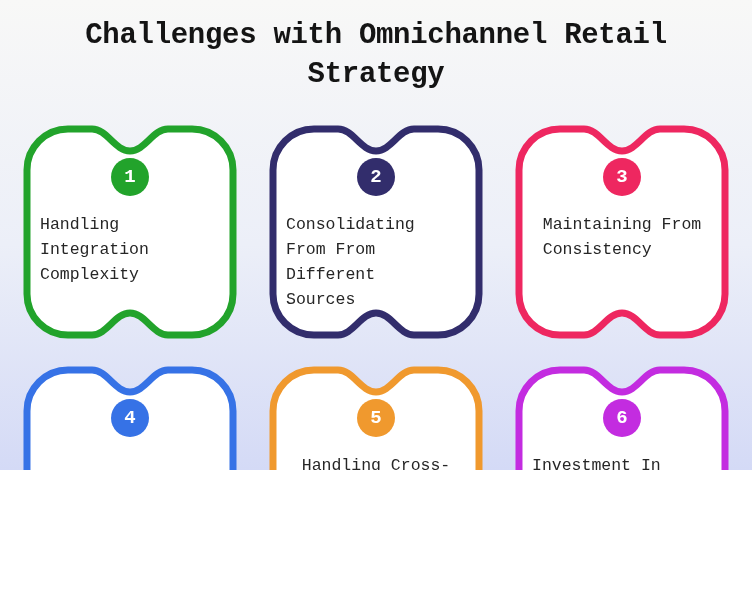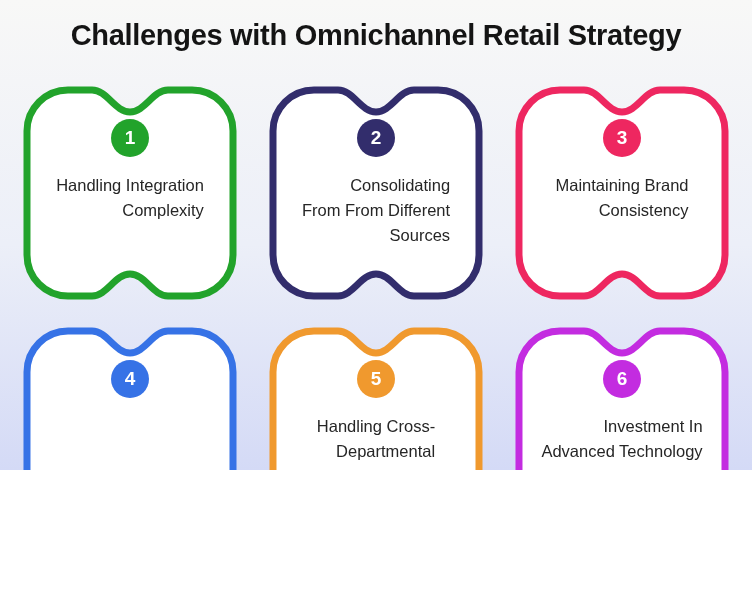--- a/index.html
+++ b/index.html
@@ -2,21 +2,21 @@
 <html><head>
 <meta charset="utf-8">
 <style>
   * { box-sizing: border-box; }
   html, body { margin: 0; padding: 0; }
   .page {
     position: relative;
     width: 752px;
     height: 470px;
     overflow: hidden;
-    font-family: Liberation Sans, sans-serif;
+    font-family: Liberation Mono, monospace;
     background: linear-gradient(180deg, var(--bg-top, #f8f8f7) 0%, var(--bg-mid, #eceff8) 52%, var(--bg-bottom, #d4daf6) 100%);
   }
   .title {
     margin: 0 auto;
     padding-top: 16px;
     max-width: 620px;
     text-align: center;
     font-size: 29px;
     line-height: 39px;
     font-weight: 800;
@@ -39,21 +39,21 @@
     padding: 34px 18px 0 18px;
   }
   .badge {
     width: 38px; height: 38px; border-radius: 50%;
     display: flex; align-items: center; justify-content: center;
     color: #ffffff; font-weight: bold; font-size: 19px;
     flex: 0 0 auto;
   }
   .card-label {
     margin-top: 16px;
-    text-align: right;
+    text-align: left;
     font-size: 16.5px;
     line-height: 25px;
     font-weight: 500;
     color: #262626;
     white-space: pre-line;
   }
 </style>
 </head>
 <body>
 
@@ -85,21 +85,21 @@
 Sources</div>
       </div>
     </div>
 
     <div class="card">
       <svg viewBox="0 0 216 216" width="216" height="216">
         <path d="M46 5 L70 5 C85 5 93 27 108 27 C123 27 131 5 146 5 L170 5 C192.6 5 211 23.4 211 46 L211 170 C211 192.6 192.6 211 170 211 L146 211 C131 211 123 189 108 189 C93 189 85 211 70 211 L46 211 C23.4 211 5 192.6 5 170 L5 46 C5 23.4 23.4 5 46 5 Z" fill="#ffffff" stroke-width="7" stroke="#ee2760"></path>
       </svg>
       <div class="card-content">
         <div class="badge" style="background: rgb(238, 39, 96);">3</div>
-        <div class="card-label">Maintaining Brand
+        <div class="card-label">Maintaining From
 Consistency</div>
       </div>
     </div>
 
     <div class="card">
       <svg viewBox="0 0 216 216" width="216" height="216">
         <path d="M46 5 L70 5 C85 5 93 27 108 27 C123 27 131 5 146 5 L170 5 C192.6 5 211 23.4 211 46 L211 170 C211 192.6 192.6 211 170 211 L146 211 C131 211 123 189 108 189 C93 189 85 211 70 211 L46 211 C23.4 211 5 192.6 5 170 L5 46 C5 23.4 23.4 5 46 5 Z" fill="#ffffff" stroke-width="7" stroke="#3672e6"></path>
       </svg>
       <div class="card-content">
         <div class="badge" style="background: rgb(54, 114, 230);">4</div>

